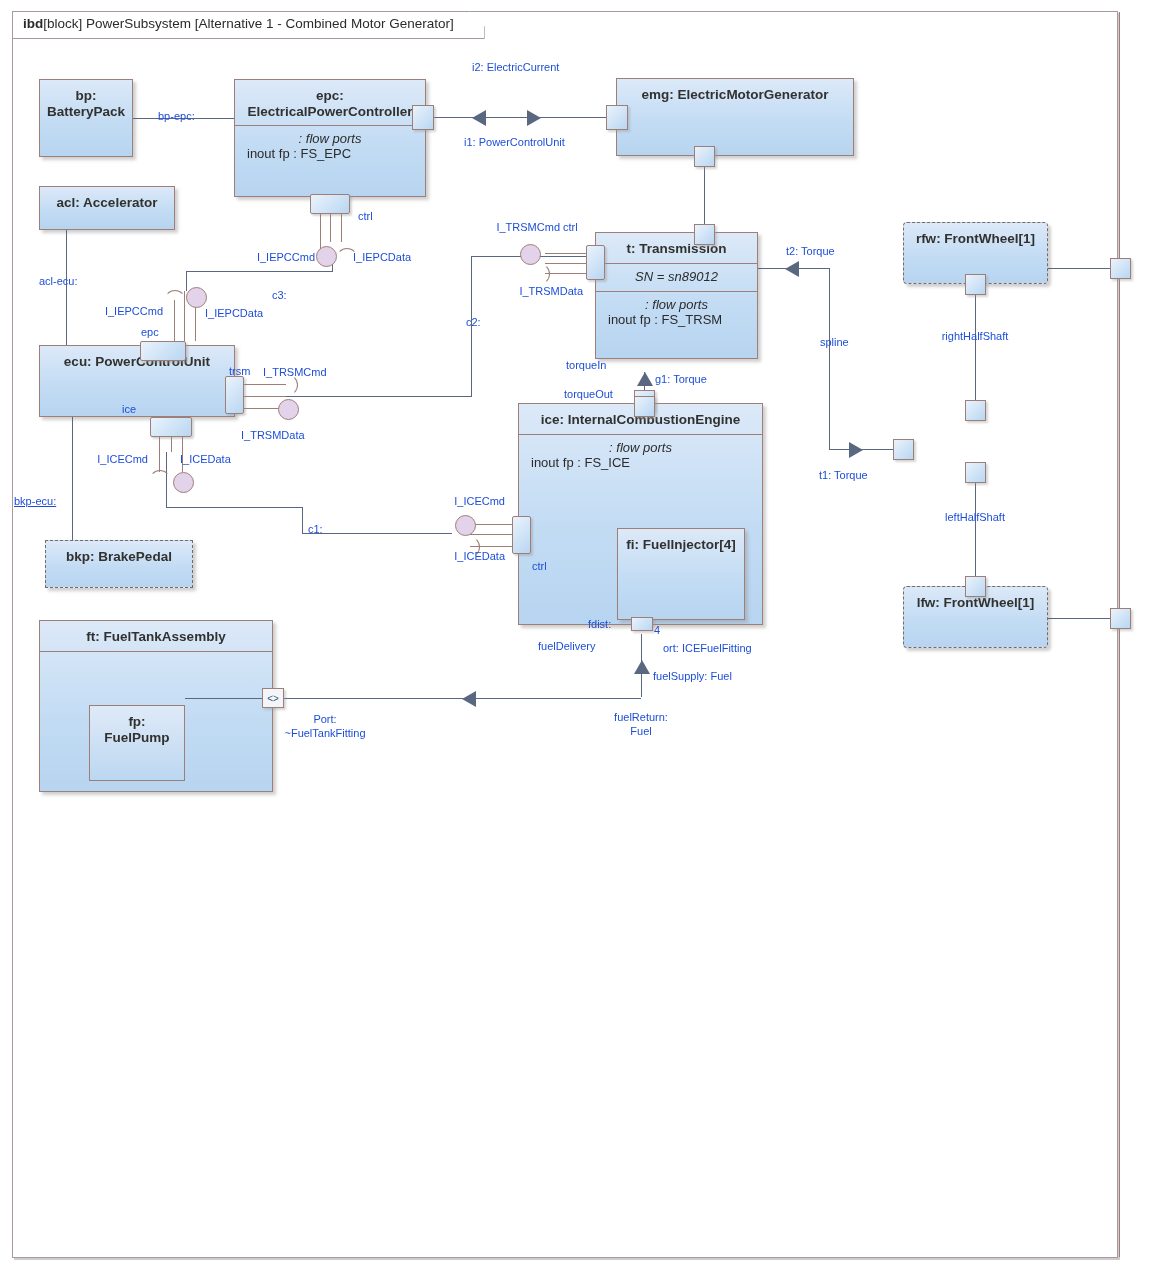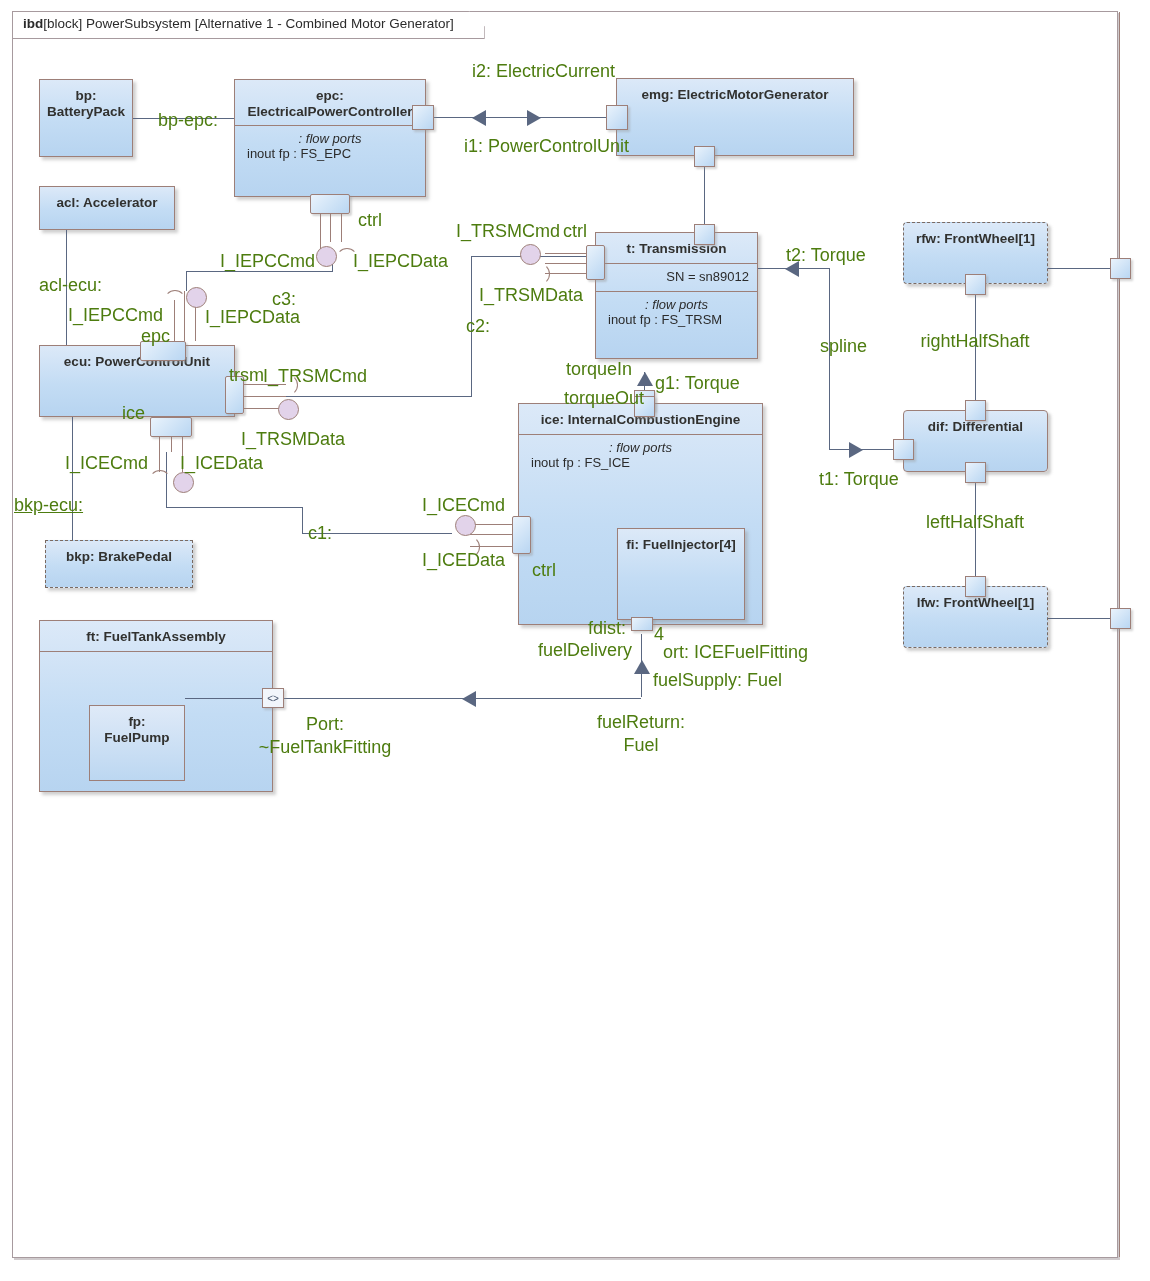--- a/index.html
+++ b/index.html
@@ -20,40 +20,40 @@
   .blk{position:absolute;box-sizing:border-box;border:1px solid #9d7f78;
        background:linear-gradient(to bottom,#dce9f8 0%,#c3dcf4 55%,#b7d4f0 100%);
        box-shadow:3px 3px 3px rgba(150,150,150,.45);}
   .blk.dashed{border:1.5px dashed #7a6a62;}
   .blk.plain{background:linear-gradient(to bottom,#dfeaf8,#bcd7f1);}
   .blk-name{font-weight:bold;font-size:13.5px;color:#31312f;text-align:center;
             padding:8px 4px 6px;line-height:1.15;}
   .compart{border-top:1px solid #9d7f78;padding:5px 8px 7px;font-size:13px;color:#2b2b2b;}
   .compart .ital{font-style:italic;text-align:center;display:block;}
   .compart .ln{display:block;text-align:left;padding-left:4px;}
-  .compart.center{text-align:right;}
+  .compart.center{text-align:center;font-style:italic;}
 
   
   .port{position:absolute;box-sizing:border-box;border:1px solid #9d7f78;
         background:linear-gradient(135deg,#eaf3fc,#b9d6f2);
         box-shadow:2px 2px 2px rgba(150,150,150,.4);}
   .port.tall{border-radius:2px;}
   .port.conj{display:flex;align-items:center;justify-content:center;
              font-size:10px;color:#45536b;background:#f2f6fb;}
 
   
   .line{position:absolute;background:#5a6781;}
   .line.h{height:1.4px;}
   .line.v{width:1.4px;}
   .iline{position:absolute;background:#9d7f78;}
   .iline.h{height:1.2px;}
   .iline.v{width:1.2px;}
 
   
-  .lbl{position:absolute;font-size:18px;color:#4d7c0f;white-space:nowrap;}
+  .lbl{position:absolute;font-size:11px;color:#1d4ed8;white-space:nowrap;}
   .lbl.c{transform:translateX(-50%);text-align:center;white-space:pre-line;line-height:1.25;}
   .lbl.r{transform:translateX(-100%);}
 
   
   .ball{position:absolute;width:19px;height:19px;border-radius:50%;
         border:1px solid #9d7f78;background:#e2d3ea;}
   .socket{position:absolute;width:20px;height:20px;border:1.4px solid #9d7f78;
           border-radius:50%;background:transparent;}
   .socket.up{border-bottom-color:transparent;border-left-color:transparent;border-right-color:transparent;}
   .socket.rt{border-top-color:transparent;border-left-color:transparent;border-bottom-color:transparent;}
@@ -132,23 +132,20 @@
   </div>
 
   <div class="blk plain" style="left:89px;top:705px;width:96px;height:76px;box-shadow:none;">
     <div class="blk-name" style="white-space: pre-line;">fp: FuelPump</div>
   </div>
 
   <div class="blk dashed" style="left:903px;top:222px;width:145px;height:62px;border-radius:4px;">
     <div class="blk-name" style="white-space: pre-line;">rfw: FrontWheel[1]</div>
   </div>
 
-  <div class="blk" style="left:903px;top:410px;width:145px;height:62px;border-radius:4px;">
-    <div class="blk-name" style="white-space: pre-line;">dif: Differential</div>
-  </div>
 
   <div class="blk dashed" style="left:903px;top:586px;width:145px;height:62px;border-radius:4px;">
     <div class="blk-name" style="white-space: pre-line;">lfw: FrontWheel[1]</div>
   </div>
 
   <div class="line h" style="left:133px;top:118px;width:101px;"></div>
 
   <div class="line h" style="left:426px;top:117px;width:190px;"></div>
   <div class="arw left" style="left:472px;top:110px;"></div>
   <div class="arw right" style="left:527px;top:110px;"></div>

